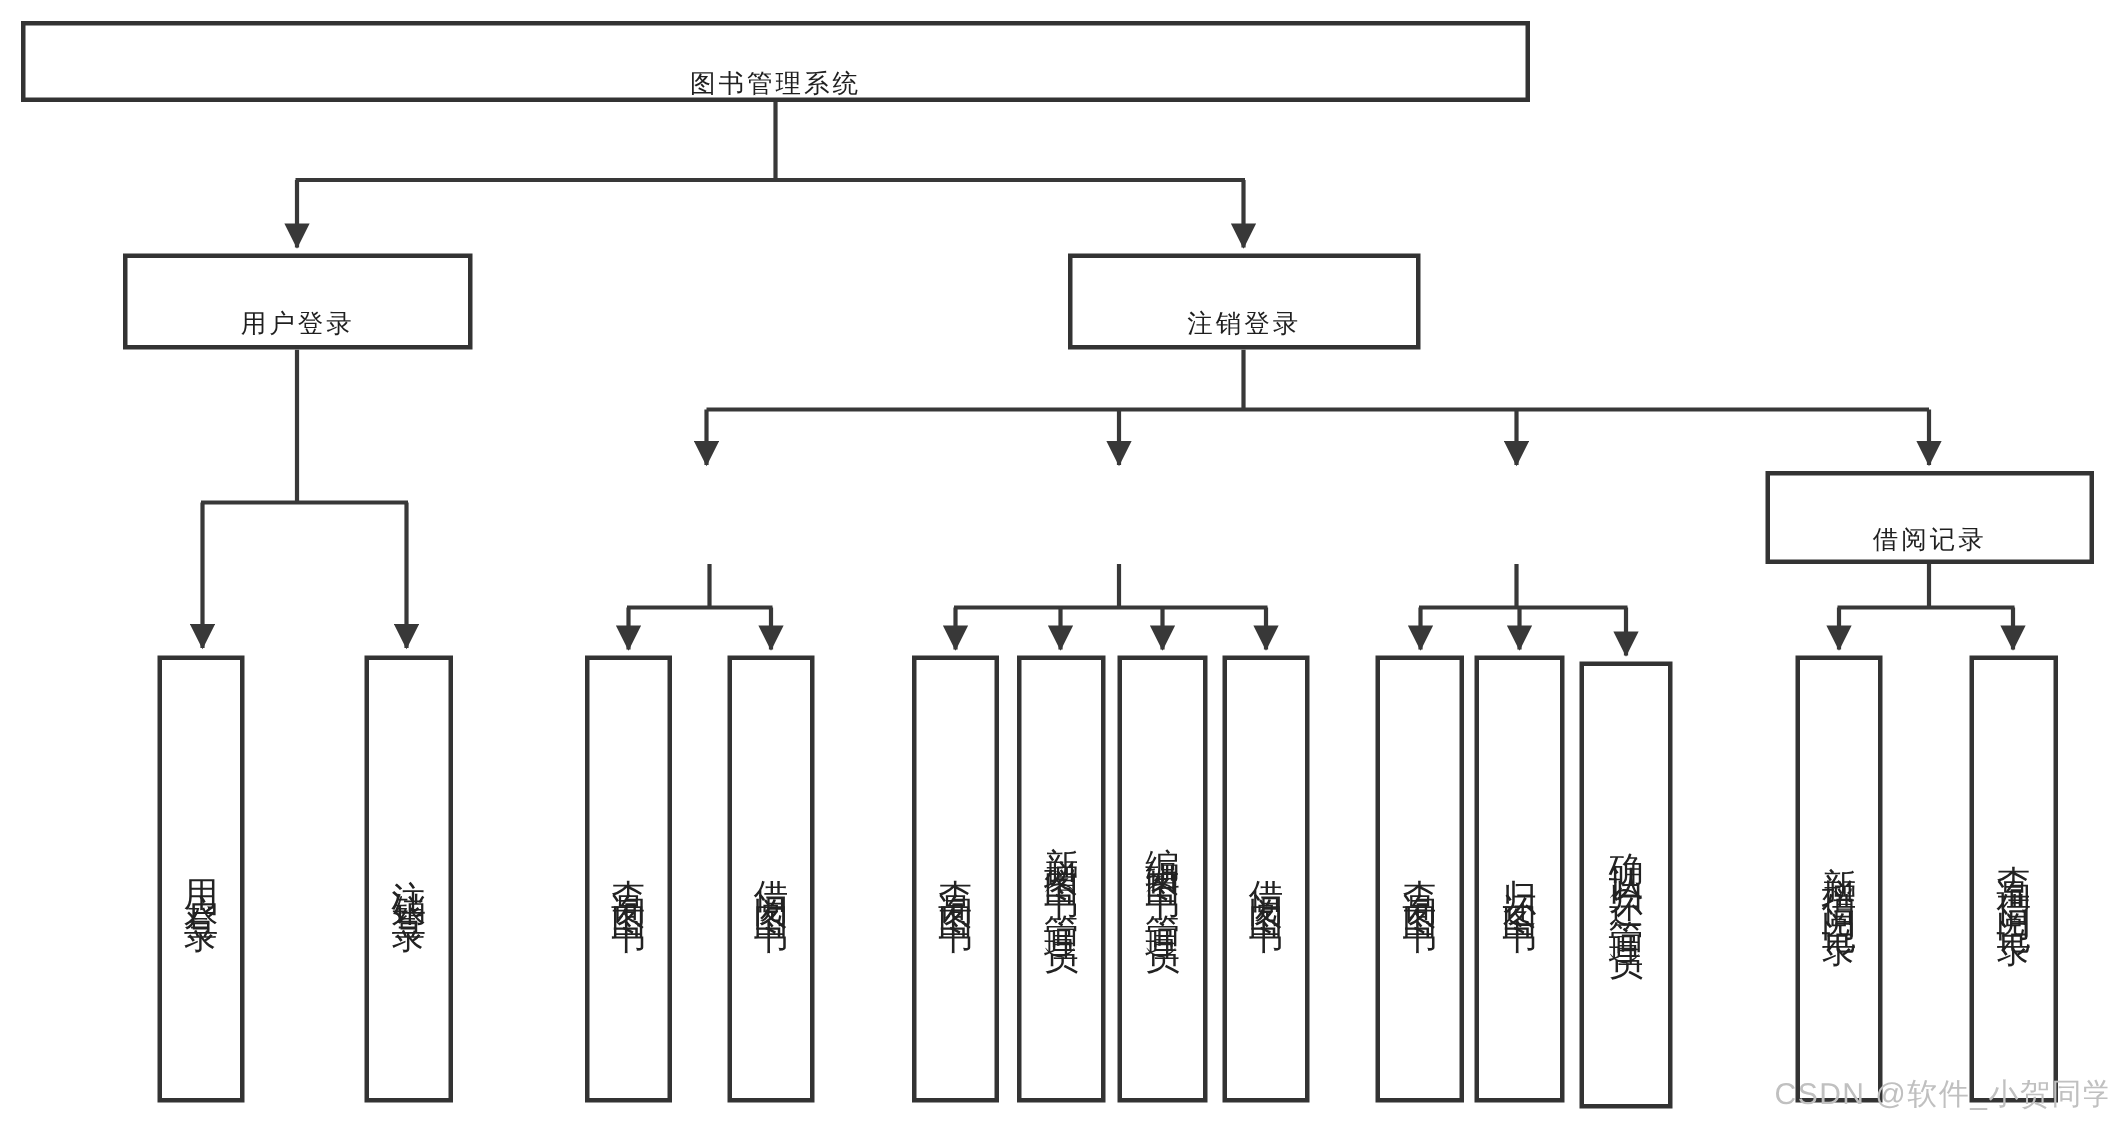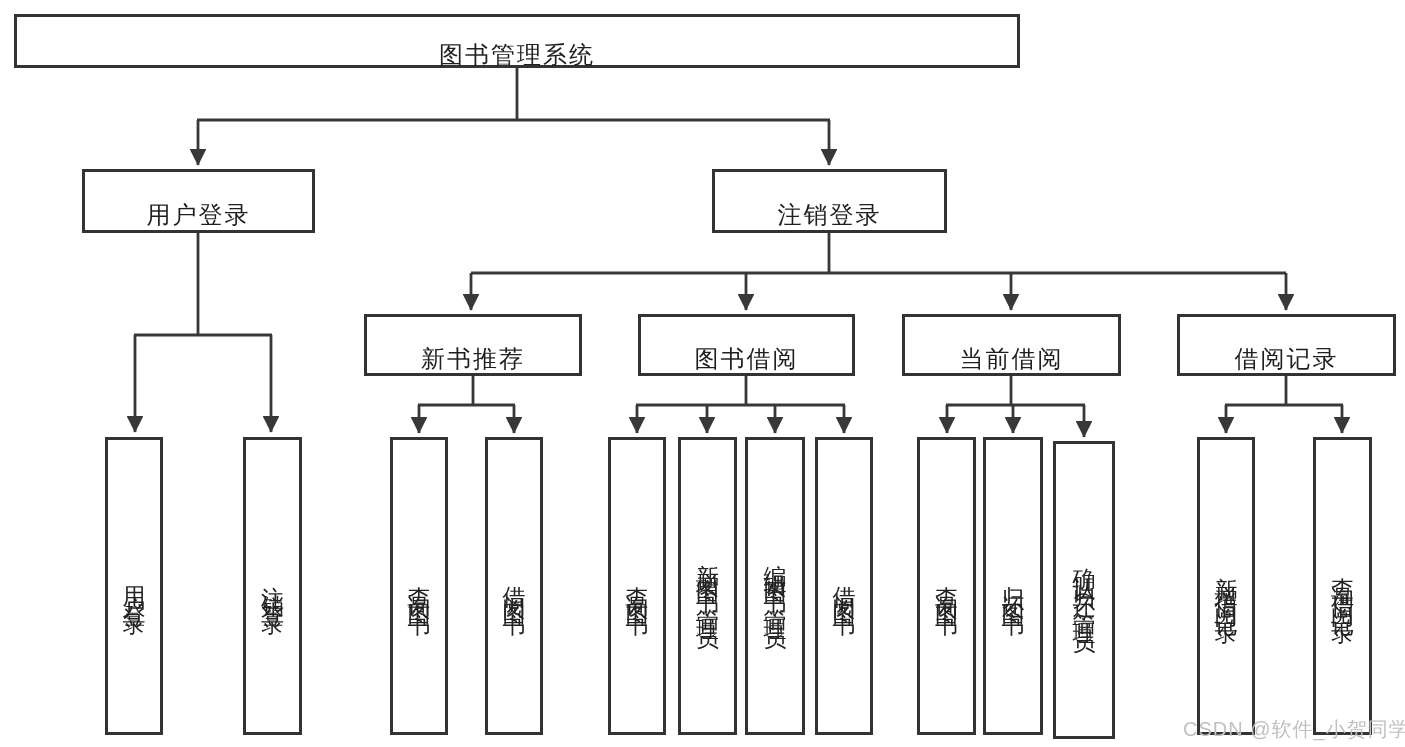--- a/index.html
+++ b/index.html
@@ -9,21 +9,21 @@
     font-family:"Liberation Sans","DejaVu Sans",sans-serif;
   }
   .stage{position:absolute;inset:0;width:1405px;height:747px;}
   svg.wires{position:absolute;left:0;top:0;width:1405px;height:747px;z-index:1;}
   svg.wires line{stroke:#383838;stroke-width:2.8;}
   .box{
     position:absolute;box-sizing:border-box;background:#ffffff;
     border:3px solid #333333;display:flex;align-items:center;justify-content:center;
     z-index:2;color:#1f1f1f;
   }
-  .hlabel{font-size:24px;letter-spacing:2px;white-space:nowrap;margin-top:28px;}
+  .hlabel{font-size:17px;letter-spacing:2px;white-space:nowrap;margin-top:28px;}
   .leaf .vlabel{
     writing-mode:vertical-rl;text-orientation:mixed;
     font-size:23px;letter-spacing:9px;line-height:1;
     white-space:nowrap;color:#222222;
   }
   .watermark{
     position:absolute;left:1183px;top:716px;z-index:3;
     font-size:20px;color:#c0c0c0;letter-spacing:1px;white-space:nowrap;
   }
 </style>
@@ -83,29 +83,20 @@
     <span class="hlabel">图书管理系统</span>
   </div>
 
   <div class="box" style="left:82px;top:169px;width:233px;height:64px;">
     <span class="hlabel">用户登录</span>
   </div>
   <div class="box" style="left:712px;top:169px;width:235px;height:64px;">
     <span class="hlabel">注销登录</span>
   </div>
 
-  <div class="box" style="left:364px;top:314px;width:218px;height:62px;">
-    <span class="hlabel">新书推荐</span>
-  </div>
-  <div class="box" style="left:638px;top:314px;width:217px;height:62px;">
-    <span class="hlabel">图书借阅</span>
-  </div>
-  <div class="box" style="left:902px;top:314px;width:219px;height:62px;">
-    <span class="hlabel">当前借阅</span>
-  </div>
   <div class="box" style="left:1177px;top:314px;width:219px;height:62px;">
     <span class="hlabel">借阅记录</span>
   </div>
 
   <div class="box leaf" style="left:105px;top:437px;width:58px;height:298px;">
     <span class="vlabel">用户登录</span>
   </div>
   <div class="box leaf" style="left:243px;top:437px;width:59px;height:298px;">
     <span class="vlabel">注销登录</span>
   </div>

